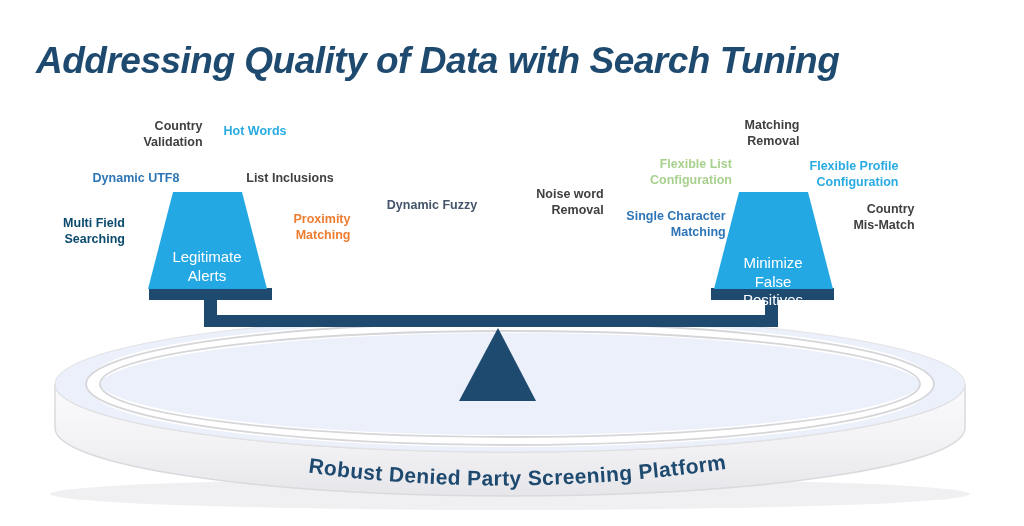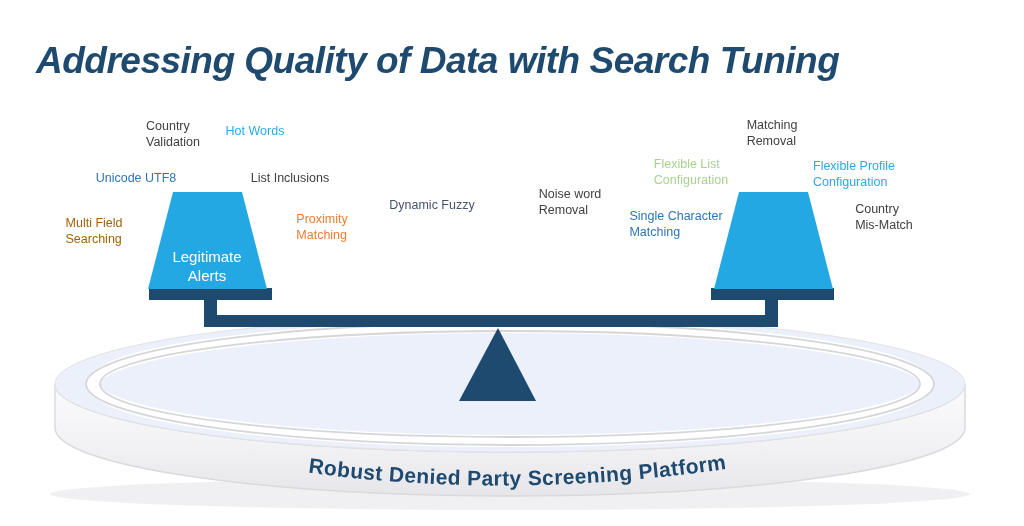--- a/index.html
+++ b/index.html
@@ -8,21 +8,21 @@
     font-family:"Liberation Sans",sans-serif;
   }
   .page-title{
     position:absolute;left:36px;top:40px;margin:0;
     font-size:37px;line-height:42px;font-weight:bold;font-style:italic;
     color:#1F4A70;letter-spacing:-0.5px;white-space:nowrap;
   }
   .scene-svg{position:absolute;left:0;top:0;}
   .float-label{
     position:absolute;transform:translateX(-50%);
-    font-size:12.5px;line-height:15.5px;text-align:left;white-space:pre-line;
+    font-size:12.5px;line-height:15.5px;text-align:right;white-space:pre-line;font-weight:bold;
   }
   .weight-label{
     position:absolute;width:124px;text-align:center;color:#ffffff;margin-top:40px;
   }
   .weight-label.left{left:145px;top:208px;}
   .weight-label.right{left:711px;top:214px;}
   .weight-title{font-size:15px;line-height:18.5px;white-space:pre-line;}
   .weight-sub{font-size:9.5px;line-height:11.5px;white-space:pre-line;margin-top:3px;}
   .caption-text{
     font-size:21px;font-weight:bold;letter-spacing:0.4px;fill:#1F4A70;
@@ -66,28 +66,33 @@
       <rect x="711" y="288" width="123" height="12" fill="#1F4A70"></rect>
       <polygon points="173,192 242,192 267,289 148,289" fill="#24A8E4"></polygon>
       <polygon points="739,192 808,192 833,289 714,289" fill="#24A8E4"></polygon>
     </g>
   </svg>
 
   <div class="weight-label left">
     <div class="weight-title">Legitimate
 Alerts</div>
   </div>
+  <div class="weight-label right">
+    <div class="weight-title">Minimize
+False
+Positives</div>
+  </div>
 
   <div>
       <div class="float-label" style="left: 173px; top: 119px; color: rgb(64, 64, 64);">Country
 Validation</div>
       <div class="float-label" style="left: 255px; top: 124px; color: rgb(41, 171, 226);">Hot Words</div>
-      <div class="float-label" style="left: 136px; top: 171px; color: rgb(46, 117, 182);">Unicode UTF8</div>
+      <div class="float-label" style="left: 136px; top: 171px; color: rgb(46, 117, 182);">Dynamic UTF8</div>
       <div class="float-label" style="left: 290px; top: 171px; color: rgb(64, 64, 64);">List Inclusions</div>
-      <div class="float-label" style="left: 94px; top: 216px; color: #a16207;">Multi Field
+      <div class="float-label" style="left: 94px; top: 216px; color: #0c4a6e;">Multi Field
 Searching</div>
       <div class="float-label" style="left: 322px; top: 212px; color: rgb(237, 125, 49);">Proximity
 Matching</div>
       <div class="float-label" style="left: 432px; top: 198px; color: rgb(68, 84, 106);">Dynamic Fuzzy</div>
       <div class="float-label" style="left: 570px; top: 187px; color: rgb(64, 64, 64);">Noise word
 Removal</div>
       <div class="float-label" style="left: 691px; top: 157px; color: rgb(169, 209, 142);">Flexible List
 Configuration</div>
       <div class="float-label" style="left: 676px; top: 209px; color: rgb(46, 117, 182);">Single Character
 Matching</div>

